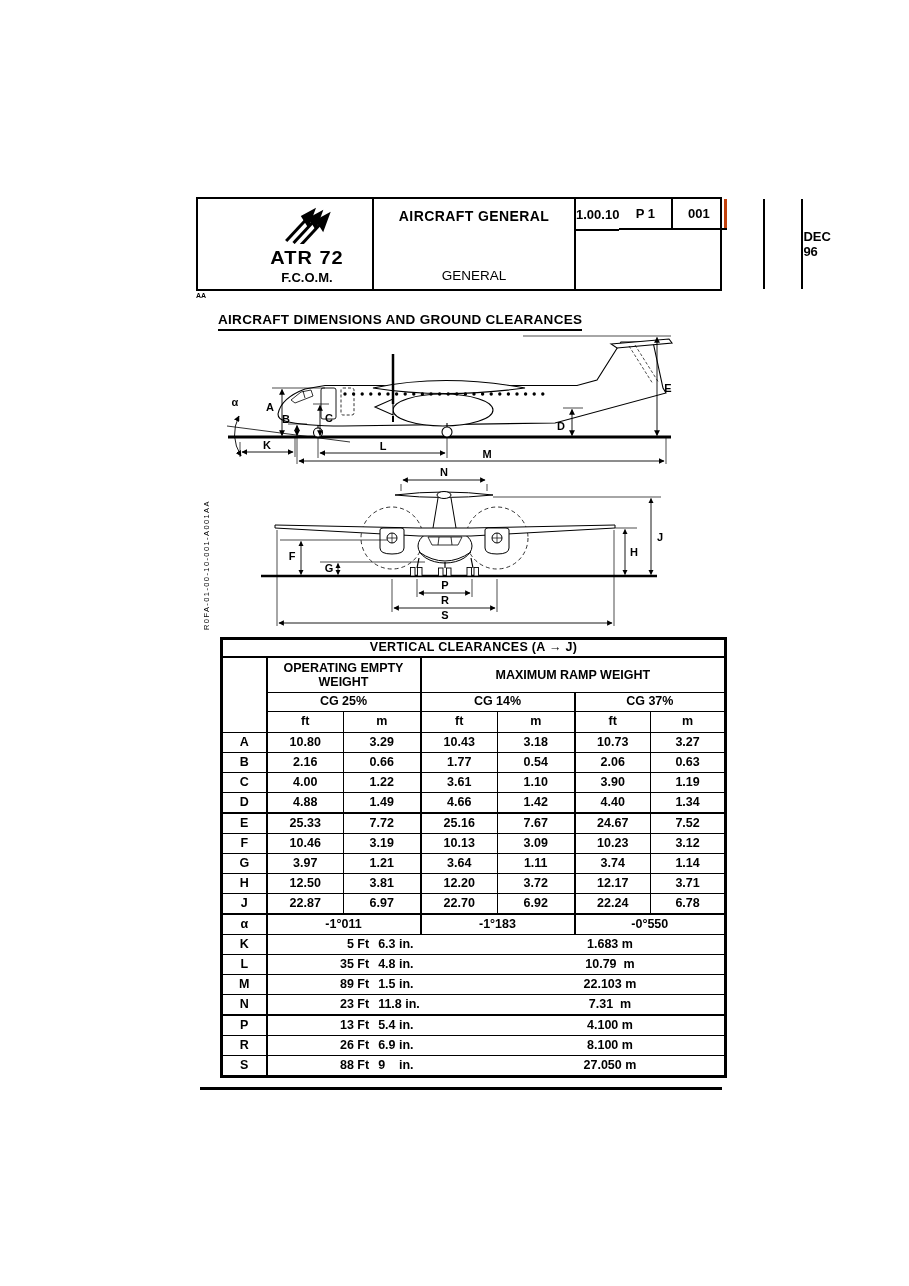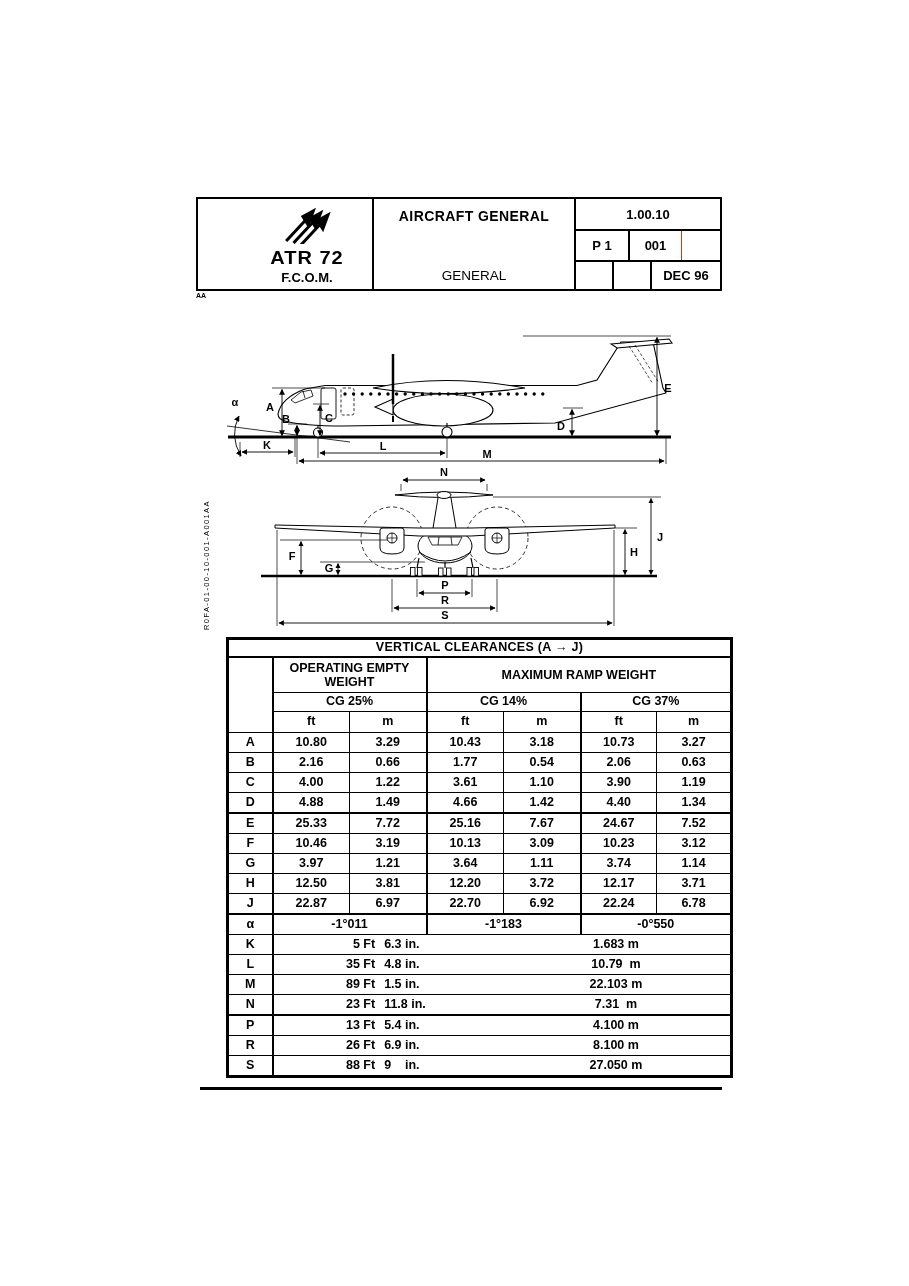--- a/index.html
+++ b/index.html
@@ -9,47 +9,47 @@
   
   .hdr{position:absolute;left:196px;top:197px;width:526px;height:94px;
        border:2px solid #000;box-sizing:border-box;display:flex;}
   .hdr-logo{width:132px;border-right:2px solid #000;display:flex;flex-direction:column;
             align-items:center;justify-content:center;box-sizing:border-box;margin-left:44px;}
   .atr-name{font-weight:800;font-size:20px;letter-spacing:1px;transform:scaleY(.95);margin-top:2px;}
   .fcom{font-weight:800;font-size:13px;margin-top:1px;}
   .hdr-mid{flex:1;border-right:2px solid #000;position:relative;text-align:center;box-sizing:border-box;}
   .chapter{margin-top:9px;font-weight:bold;font-size:14px;letter-spacing:.4px;}
   .section{position:absolute;bottom:6px;width:100%;font-size:13.5px;}
-  .hdr-ref{width:144px;display:flex;flex-direction:column;box-sizing:border-box;}
+  .hdr-ref{width:144px;display:flex;flex-direction:row;box-sizing:border-box;}
   .ref-r1{height:30px;border-bottom:2px solid #000;display:flex;align-items:center;
           justify-content:center;font-weight:bold;font-size:13px;}
   .ref-r2{height:29px;border-bottom:2px solid #000;display:flex;}
   .ref-r2 .c1{width:52px;border-right:2px solid #000;display:flex;align-items:center;justify-content:center;font-weight:bold;font-size:13px;}
-  .ref-r2 .c2{width:51px;border-right:1px solid #c2410c;display:flex;align-items:center;justify-content:center;font-weight:bold;font-size:13px;}
+  .ref-r2 .c2{width:51px;border-right:3px solid #c2410c;display:flex;align-items:center;justify-content:center;font-weight:bold;font-size:13px;}
   .ref-r2 .c3{flex:1;}
   .ref-r3{flex:1;display:flex;}
   .ref-r3 .d1{width:36px;border-right:2px solid #000;}
   .ref-r3 .d2{width:36px;border-right:2px solid #000;}
   .ref-r3 .d3{flex:1;display:flex;align-items:center;justify-content:center;font-weight:bold;font-size:13px;border-radius:12px;}
   .rev-mark{position:absolute;left:196px;top:292px;font-size:7px;font-weight:bold;}
 
   
   .ptitle{position:absolute;left:218px;top:312px;font-weight:bold;font-size:13.5px;
           letter-spacing:.3px;border-bottom:2px solid #000;padding-bottom:2px;display:inline-block;}
 
   
   .svg-side{position:absolute;left:225px;top:330px;}
   .svg-front{position:absolute;left:225px;top:458px;}
   .vcode{position:absolute;left:202px;top:466px;height:164px;width:14px;
          writing-mode:vertical-rl;transform:rotate(180deg);font-size:7.5px;
          letter-spacing:1.4px;white-space:nowrap;}
   svg text{font-family:"Liberation Sans", sans-serif;font-weight:bold;font-size:11px;}
 
   
-  .tbl{position:absolute;left:226px;top:637px;width:504px;border-collapse:collapse;
+  .tbl{position:absolute;left:220px;top:637px;width:504px;border-collapse:collapse;
        border:3px solid #000;table-layout:fixed;font-weight:bold;font-size:12.5px;}
   .tbl td{border:1px solid #000;text-align:center;padding:0;height:19px;line-height:1.05;}
   .tbl td.ttl{height:16px;border-bottom-width:2.5px;letter-spacing:.3px;}
   .tbl td.grp{height:34px;line-height:1.15;}
   .tbl td.cgh{height:18px;}
   .tbl td.unit{height:20px;}
   .tbl td.bl2{border-left-width:2.5px;}
   .tbl td.br2{border-right-width:2.5px;}
   .tbl tr.thick td{border-bottom-width:2.5px;}
   .dwrap{display:flex;width:100%;align-items:center;}
@@ -93,20 +93,21 @@
       </div>
       <div class="ref-r3">
         <div class="d1"></div>
         <div class="d2"></div>
         <div class="d3">DEC 96</div>
       </div>
     </div>
   </div>
   <div class="rev-mark">AA</div>
 
+  <div class="ptitle">AIRCRAFT DIMENSIONS AND GROUND CLEARANCES</div>
 
   <svg class="svg-side" width="460" height="135" viewBox="0 0 460 135">
     <defs>
       <marker id="ar1" viewBox="0 0 10 10" refX="9" refY="5" markerWidth="6.5" markerHeight="6.5" orient="auto-start-reverse">
         <path d="M0,0 L10,5 L0,10 z" fill="#000"></path>
       </marker>
     </defs>
     <g stroke="#000" fill="none" stroke-width="1.1">
 
       <line x1="3" y1="107" x2="446" y2="107" stroke-width="3"></line>

